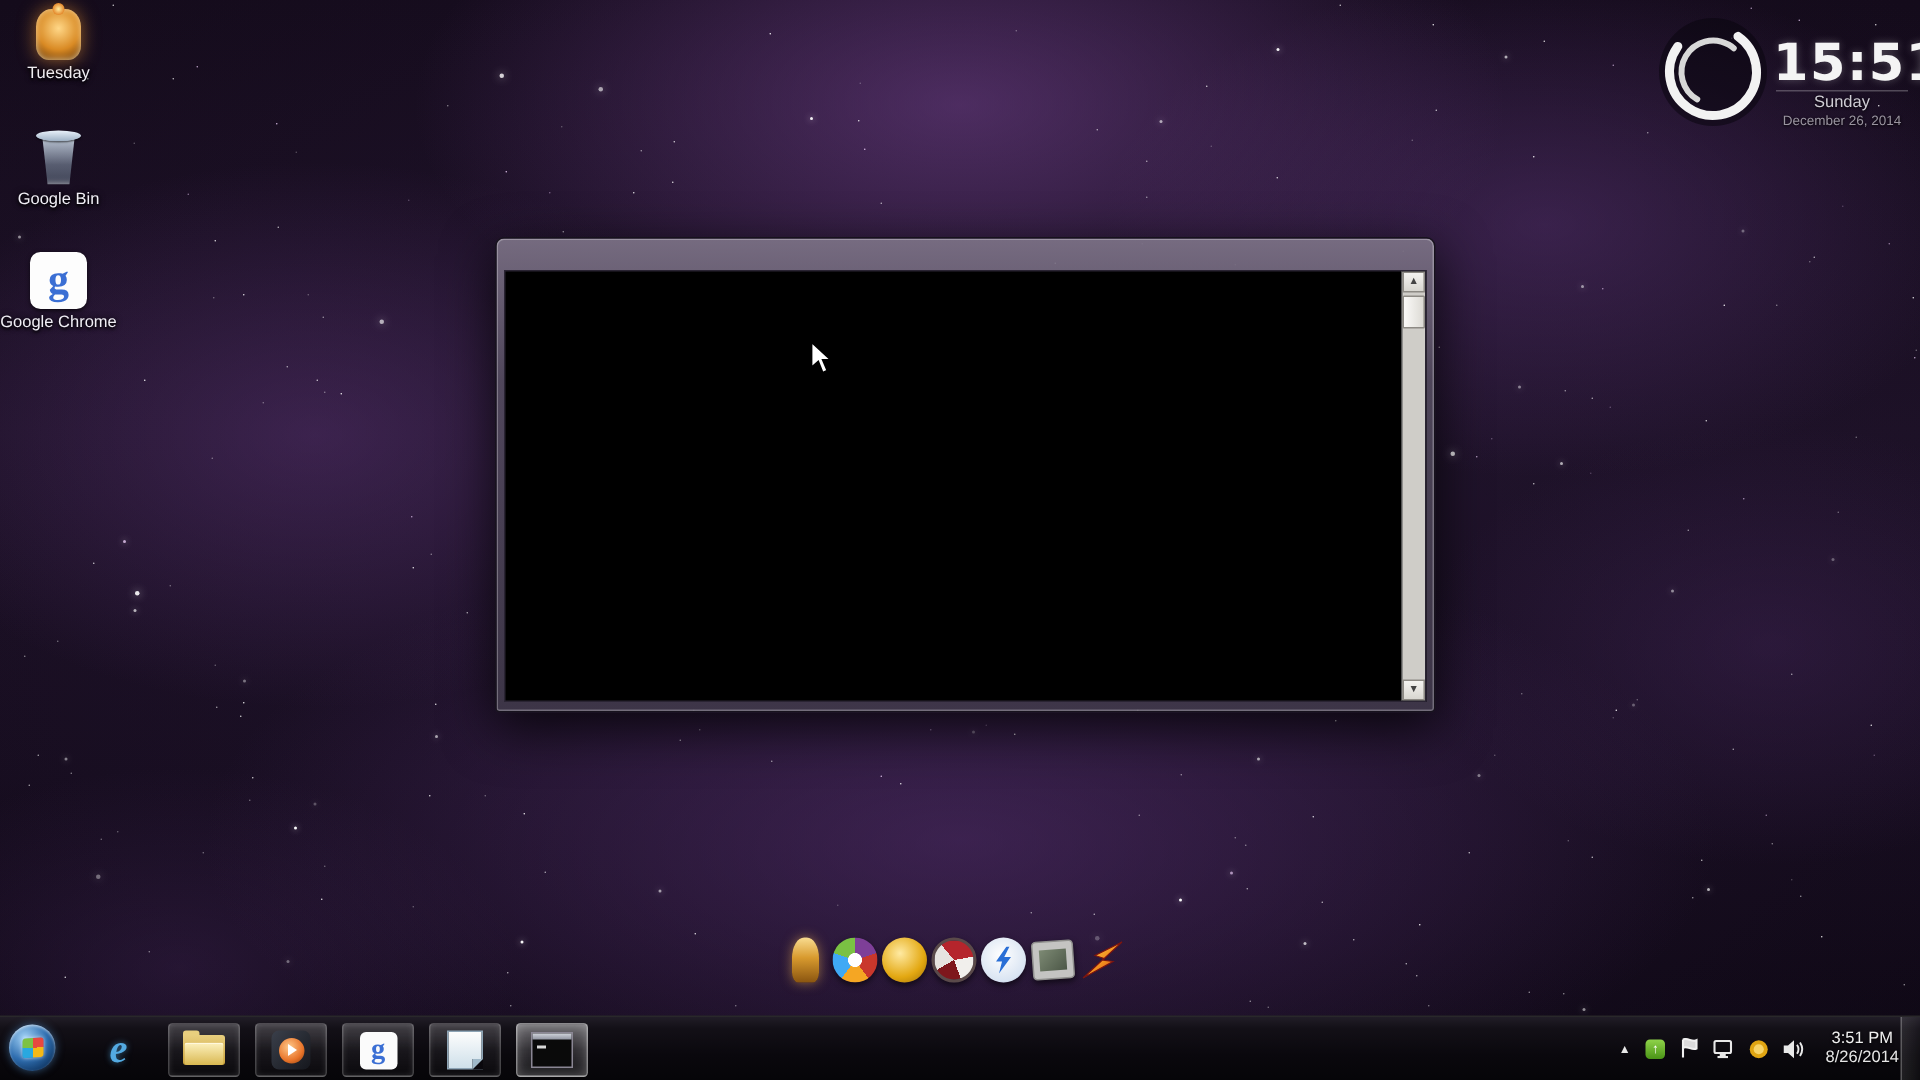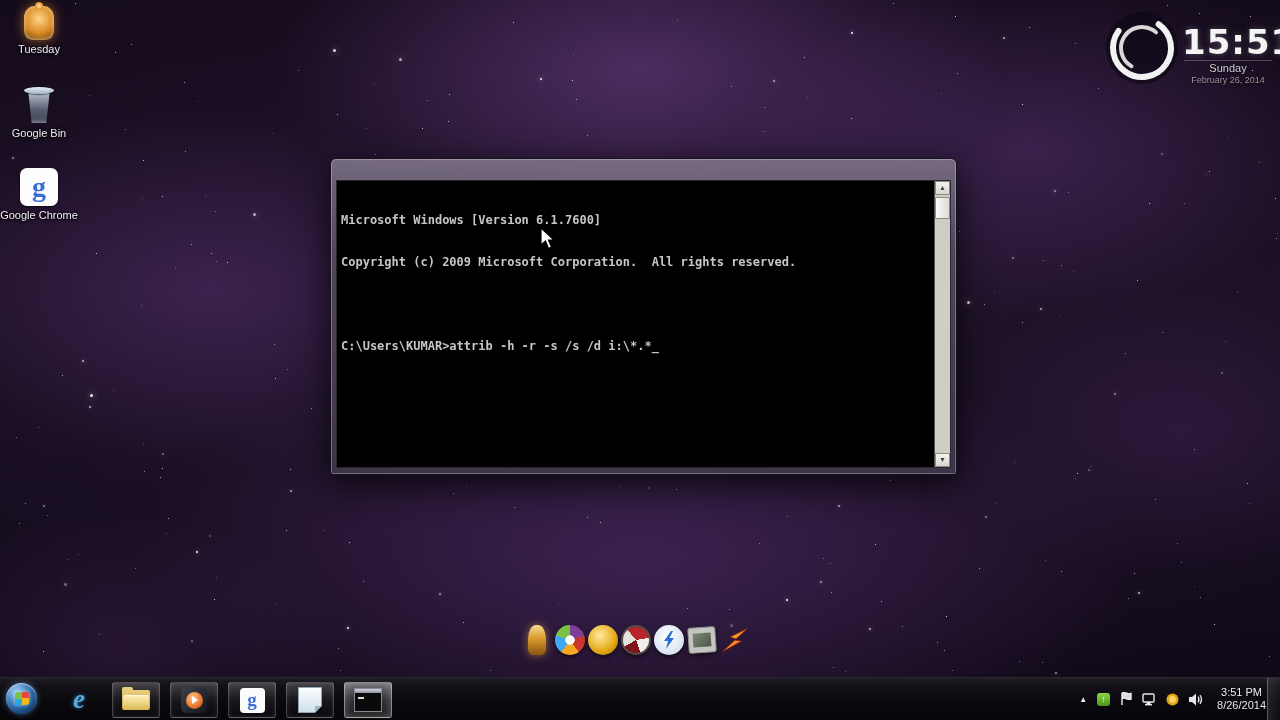--- a/index.html
+++ b/index.html
@@ -477,31 +477,25 @@
 
 <div class="clock-widget">
   <svg class="clock-ring" width="84" height="84" viewBox="0 0 84 84">
     <circle cx="42" cy="44" r="36" fill="rgba(10,6,14,.55)"></circle>
     <circle cx="42" cy="44" r="29" fill="none" stroke="#f2f2f2" stroke-width="6" stroke-linecap="round" stroke-dasharray="137 46" transform="rotate(-55 42 44)"></circle>
     <circle cx="42" cy="44" r="21" fill="none" stroke="#d8d8d8" stroke-width="4" stroke-linecap="round" stroke-dasharray="70 62" transform="rotate(120 42 44)"></circle>
   </svg>
   <div class="clock-time">15:51</div>
   <div class="clock-sep"></div>
   <div class="clock-day">Sunday</div>
-  <div class="clock-date">February 26, 2014</div>
+  <div class="clock-date">December 26, 2014</div>
 </div>
 
 <div class="cmd-window">
   <div class="cmd-console">
-    <div class="cmd-text">
-      <div class="cmd-line">Microsoft Windows [Version 6.1.7600]</div>
-      <div class="cmd-line">Copyright (c) 2009 Microsoft Corporation.  All rights reserved.</div>
-      <div class="cmd-line"></div>
-      <div class="cmd-line">C:\Users\KUMAR&gt;attrib -h -r -s /s /d i:\*.*_</div>
-    </div>
     <div class="cmd-scrollbar">
       <div class="sb-btn up">▲</div>
       <div class="sb-thumb"></div>
       <div class="sb-btn down">▼</div>
     </div>
   </div>
 </div>
 
 <svg class="mouse-cursor" width="17" height="24" viewBox="0 0 17 24">
   <polygon points="1,1 1,18 5.5,14 8.5,21.5 11.5,20 8.5,13 14,13" fill="#ffffff" stroke="#000000" stroke-width="1.2"></polygon>

